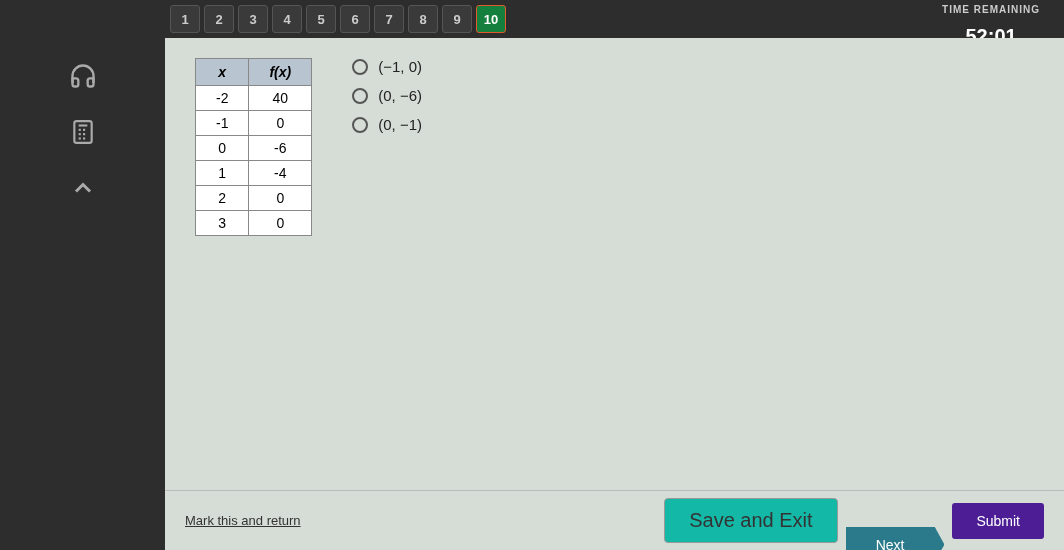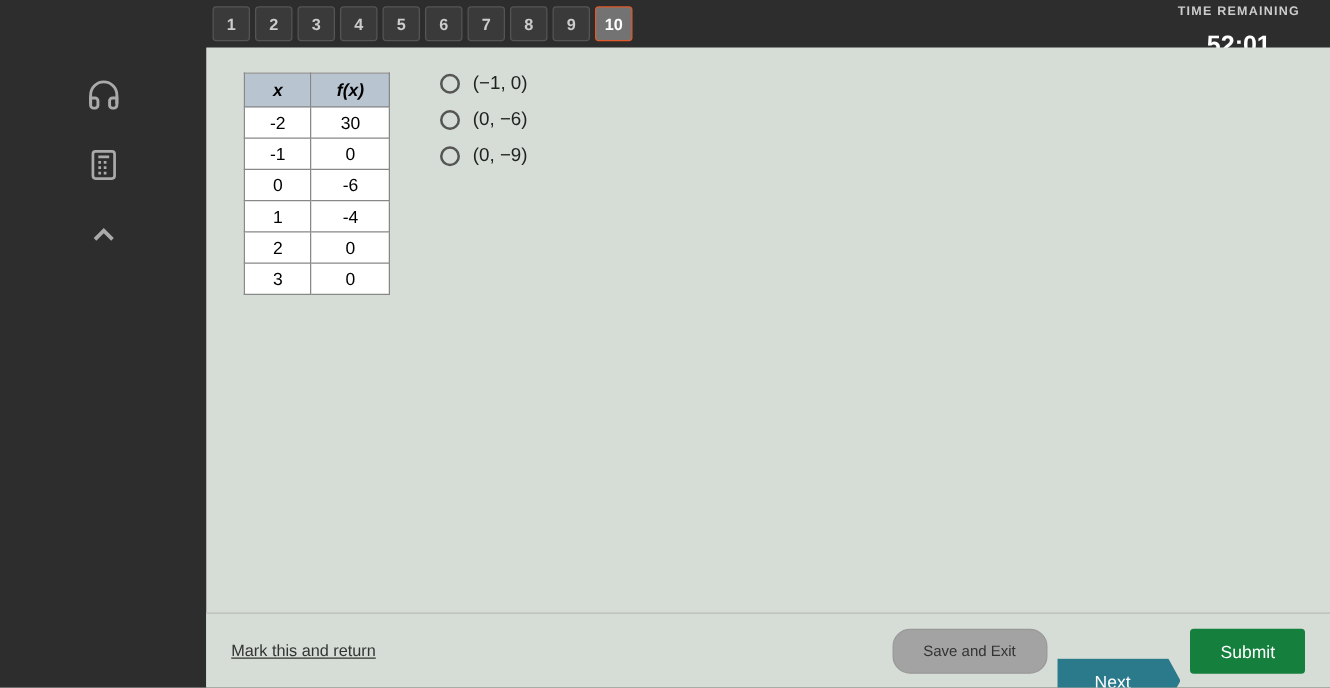--- a/index.html
+++ b/index.html
@@ -35,21 +35,21 @@
       font-size: 13px;
       font-weight: bold;
       display: flex;
       align-items: center;
       justify-content: center;
       cursor: pointer;
       border-radius: 3px;
     }
 
     .nav-btn.active {
-      background: #737373;
+      background: #15803d;
       color: white;
       border-color: #e05a2b;
     }
 
     
     #time-remaining {
       position: absolute;
       top: 4px;
       right: 24px;
       text-align: center;
@@ -196,43 +196,43 @@
     }
 
     #footer-buttons {
       display: flex;
       gap: 8px;
       align-items: center;
     }
 
     .btn-save-exit {
       padding: 10px 24px;
-      background: #a3a3a3;
+      background: #14b8a6;
       border: 1px solid #999;
       color: #333;
-      font-size: 12px;
-      cursor: pointer;
-      border-radius: 14px;
+      font-size: 20px;
+      cursor: pointer;
+      border-radius: 4px;
     }
 
     .btn-next {
       padding: 10px 30px;
       background: #2a7a8c;
       border: none;
       color: white;
       font-size: 14px;
       cursor: pointer;
       clip-path: polygon(0 0, 90% 0, 100% 50%, 90% 100%, 0 100%);
       padding-right: 40px;
       margin-top: 48px;
     }
 
     .btn-submit {
       padding: 10px 24px;
-      background: #15803d;
+      background: #4c1d95;
       border: none;
       color: white;
       font-size: 14px;
       cursor: pointer;
       border-radius: 3px;
     }
   </style>
 </head>
 <body>
 
@@ -291,21 +291,21 @@
       <table id="function-table">
         <thead>
           <tr>
             <th>x</th>
             <th>f(x)</th>
           </tr>
         </thead>
         <tbody id="table-body">
         <tr>
               <td>-2</td>
-              <td>30</td>
+              <td>40</td>
             </tr>
             <tr>
               <td>-1</td>
               <td>0</td>
             </tr>
             <tr>
               <td>0</td>
               <td>-6</td>
             </tr>
             <tr>
@@ -329,21 +329,21 @@
       <div class="answer-option">
             <div class="radio-circle"></div>
             <span class="answer-label">(−1, 0)</span>
           </div>
           <div class="answer-option">
             <div class="radio-circle"></div>
             <span class="answer-label">(0, −6)</span>
           </div>
           <div class="answer-option">
             <div class="radio-circle"></div>
-            <span class="answer-label">(0, −9)</span>
+            <span class="answer-label">(0, −1)</span>
           </div>
         </div>
     </div>
 
   </div>
 
   <div id="footer">
     <span id="mark-return-link">Mark this and return</span>
     <div id="footer-buttons">
       <button class="btn-save-exit">Save and Exit</button>

